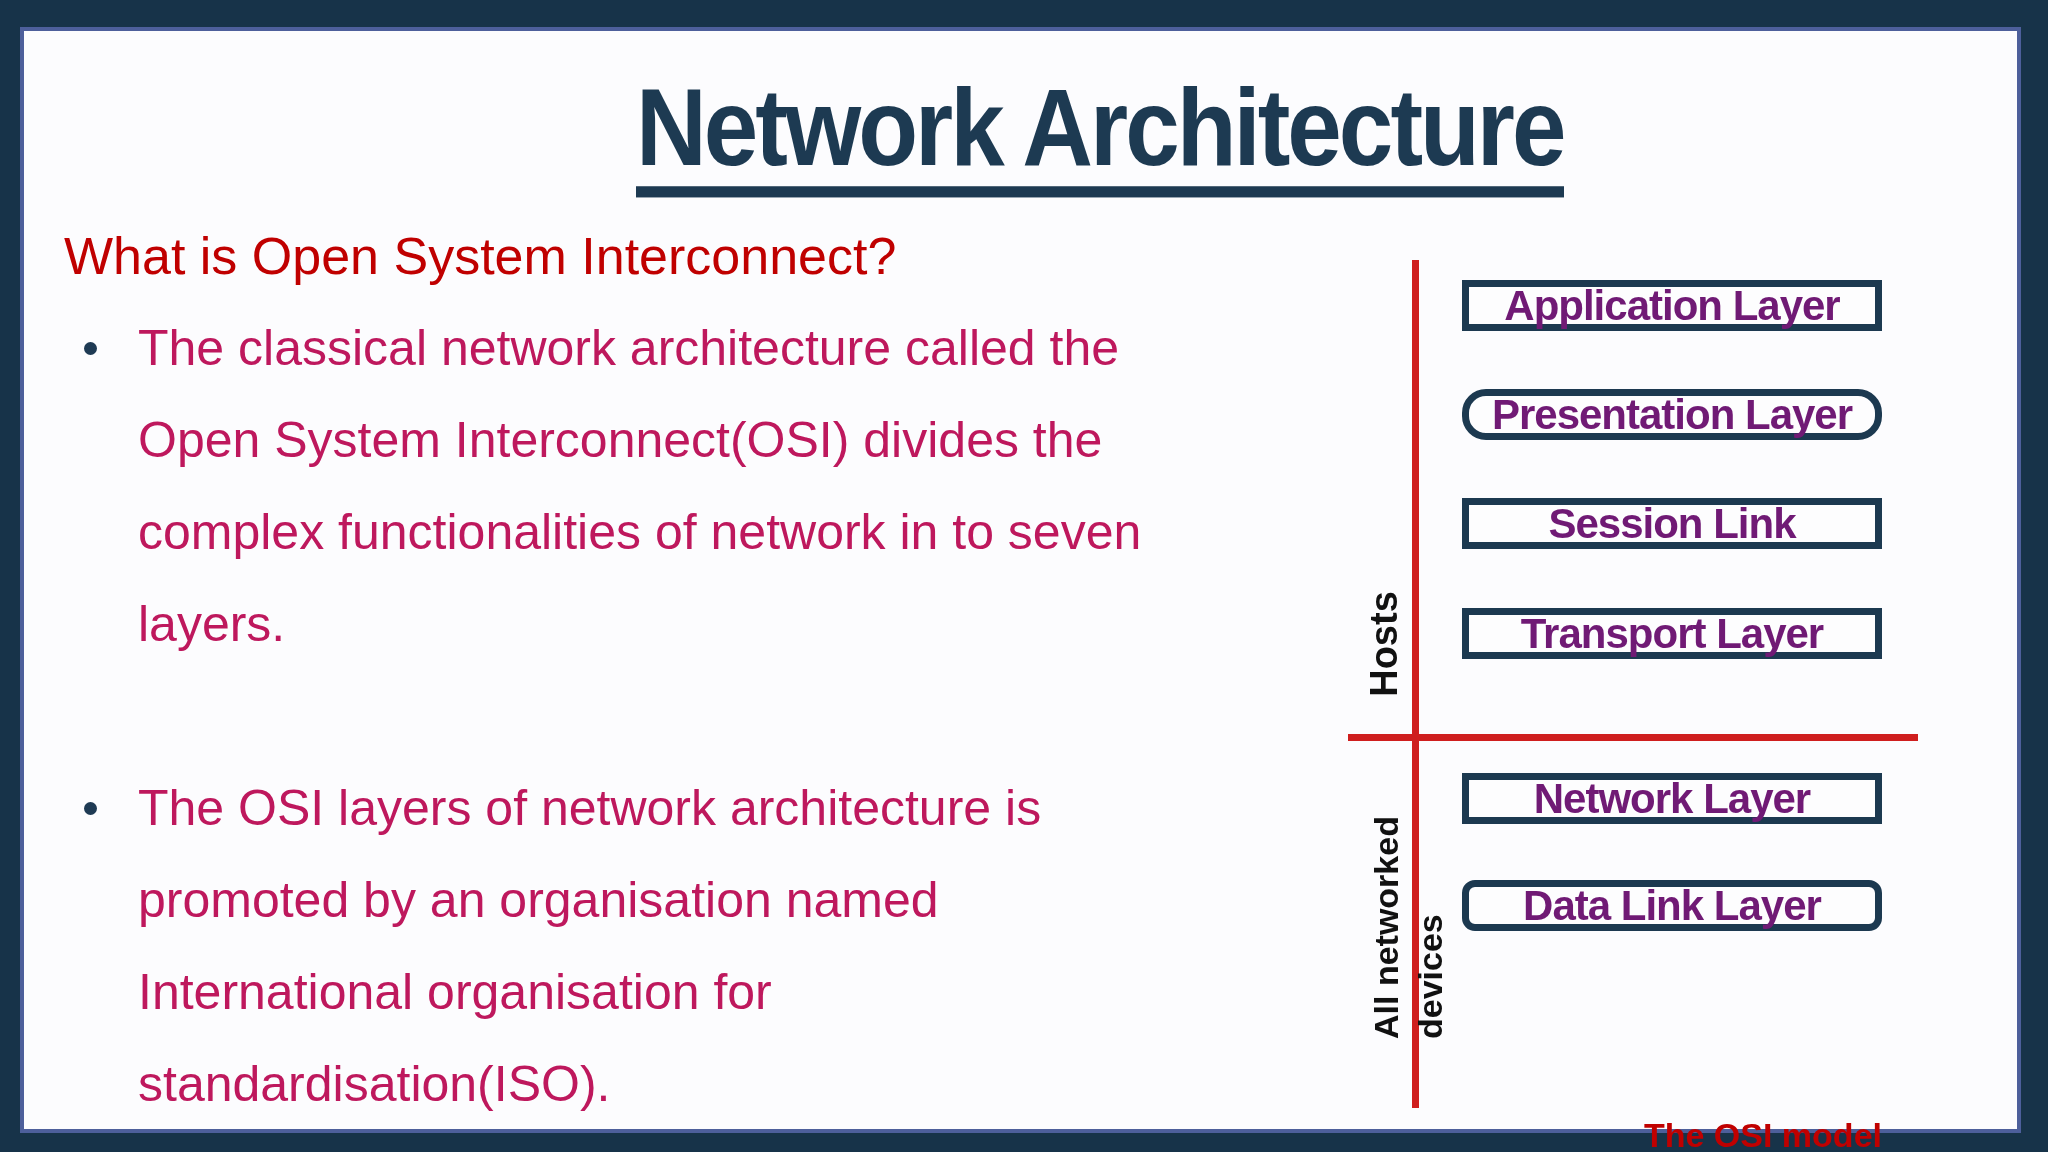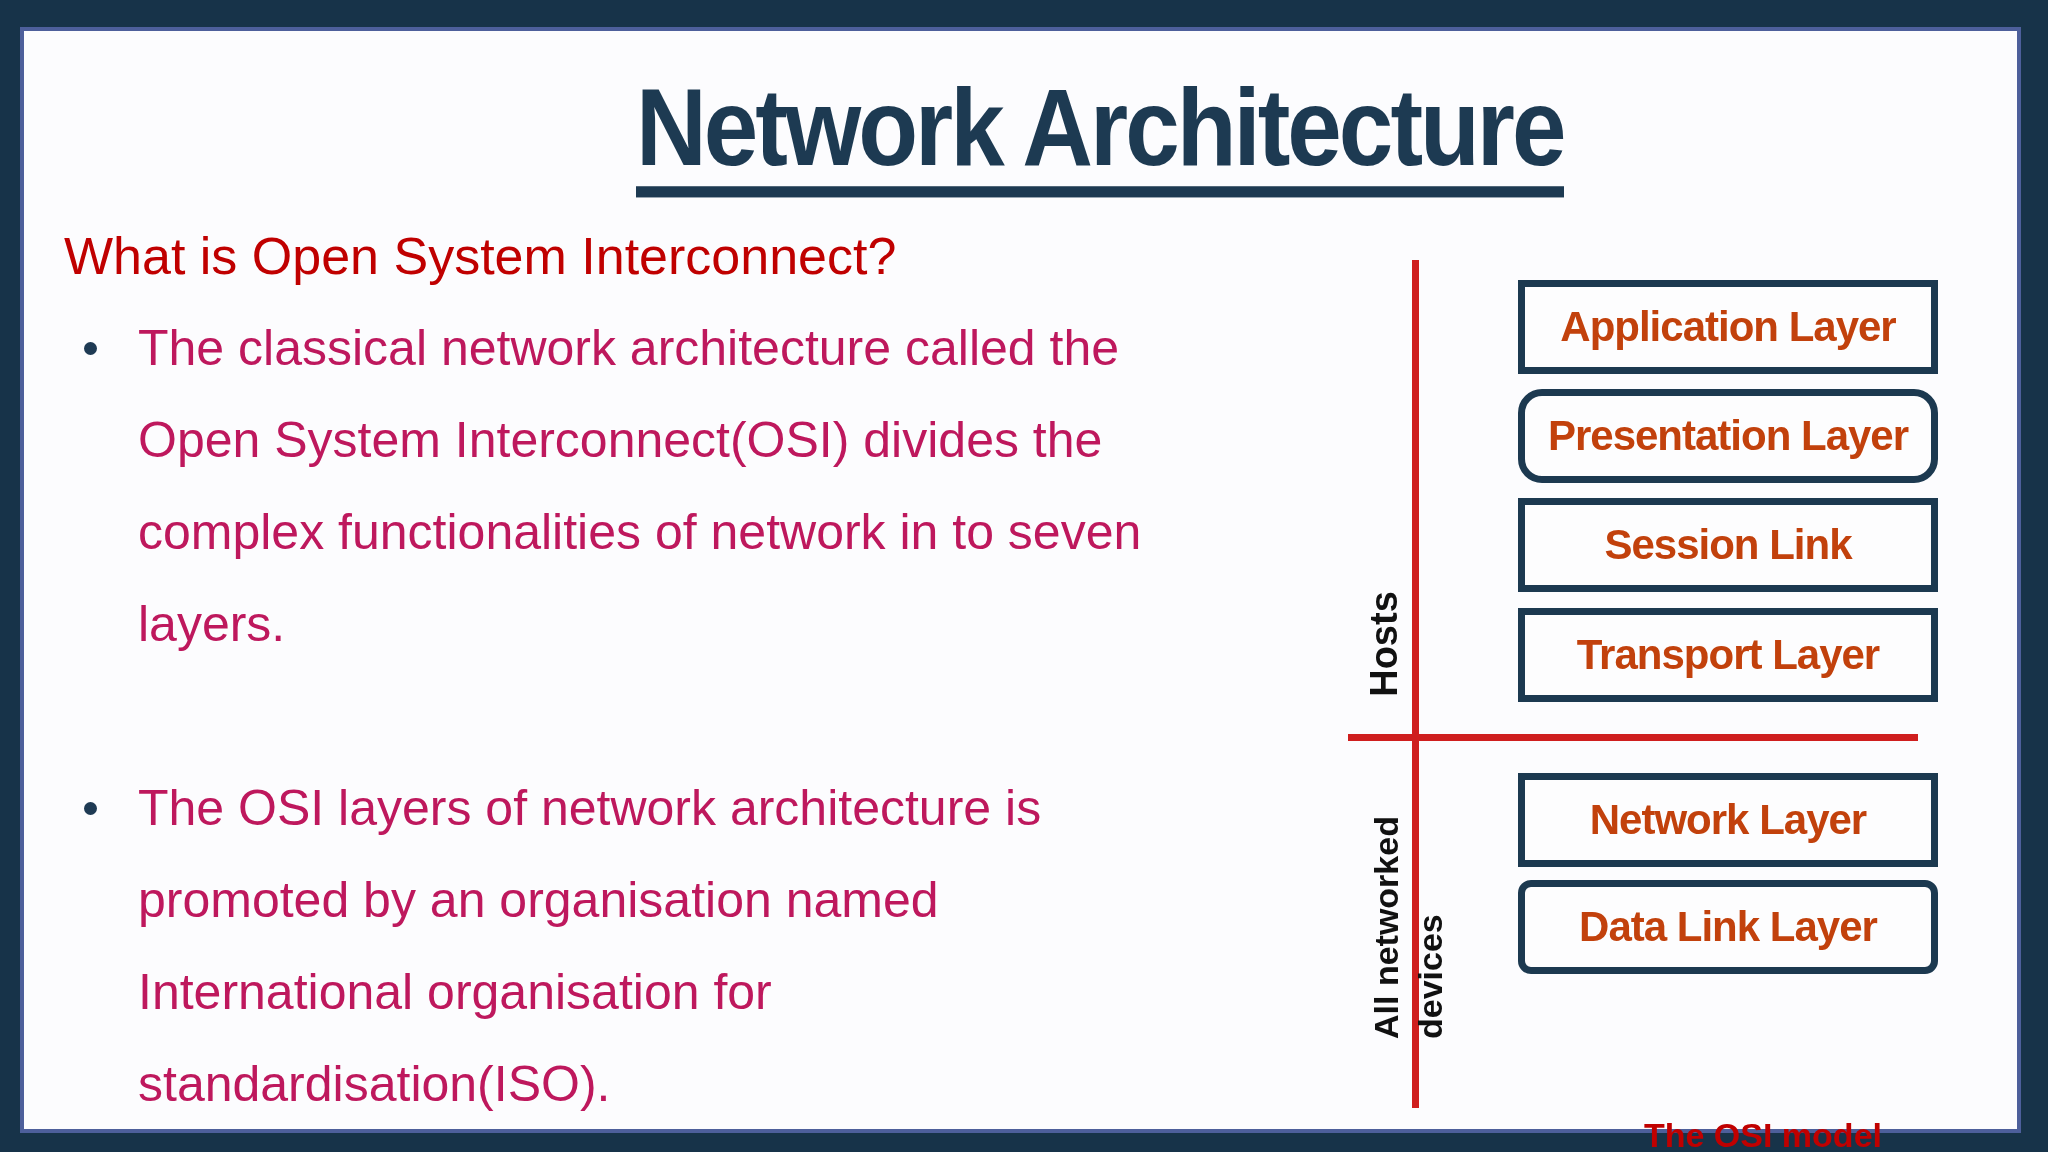--- a/index.html
+++ b/index.html
@@ -74,28 +74,28 @@
     background: #cf1e1e;
   }
   .hline-red {
     position: absolute;
     left: 1348px; top: 694px;
     width: 570px; height: 7px;
     background: #cf1e1e;
   }
   .layer-box {
     position: absolute;
-    left: 1518px;
-    width: 420px; height: 94px;
+    left: 1462px;
+    width: 420px; height: 51px;
     box-sizing: border-box;
     border: 7px solid #1c3950;
     background: #fdfdfe;
     display: flex; align-items: center; justify-content: center;
     font-size: 42px; font-weight: bold; letter-spacing: -1px;
-    color: #c2410c;
+    color: #701a75;
     white-space: nowrap;
   }
   .layer-1 { top: 240px; }
   .layer-2 { top: 349px; border-radius: 24px; }
   .layer-3 { top: 458px; }
   .layer-4 { top: 568px; }
   .layer-5 { top: 733px; }
   .layer-6 { top: 840px; border-radius: 13px; }
   .layer-7 { top: 950px; }
 

